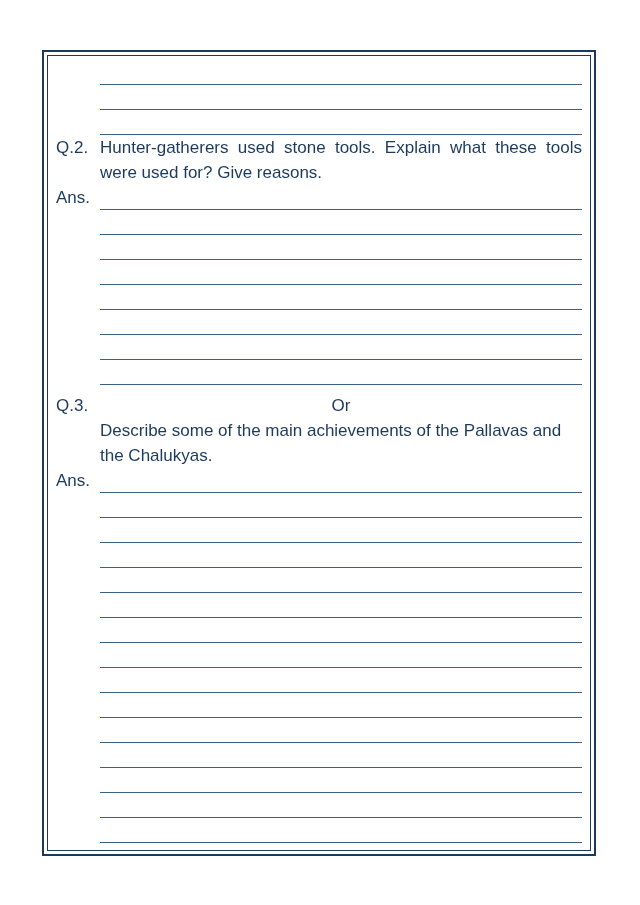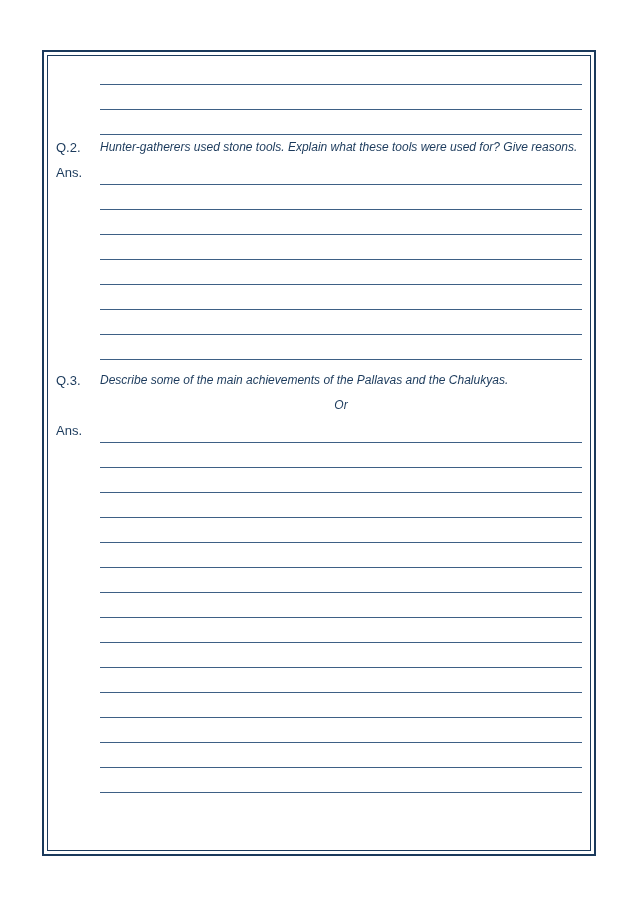--- a/index.html
+++ b/index.html
@@ -47,35 +47,34 @@
     padding: 0;
   }
   .row {
     display: flex;
     align-items: flex-start;
     width: 100%;
   }
   .label {
     width: 44px;
     flex: 0 0 44px;
-    font-size: 13px;
+    font-size: 17px;
     color: #1b3a5c;
     line-height: 25px;
   }
   .body-col {
     flex: 1 1 auto;
     min-width: 0;
   }
   .qtext {
-    font-size: 12px;
+    font-size: 17px;
     line-height: 25px;
     color: #1b3a5c;
     text-align: justify;
     text-justify: inter-word;
-    font-style: italic;
   }
   .qtext.center {
     text-align: center;
   }
   .qtext.noj {
     text-align: left;
   }
   .lines {
     width: 100%;
   }
@@ -123,22 +122,22 @@
         <div class="line"></div>
         <div class="line"></div>
       </div>
     </div>
 
     <div class="spacer-sm"></div>
 
     <div class="row">
       <div class="label">Q.3.</div>
       <div class="body-col">
+        <div class="qtext center">Or</div>
         <div class="qtext noj">Describe some of the main achievements of the Pallavas and the Chalukyas.</div>
-        <div class="qtext center">Or</div>
       </div>
     </div>
 
     <div class="row">
       <div class="label">Ans.</div>
       <div class="body-col lines">
         <div class="line"></div>
         <div class="line"></div>
         <div class="line"></div>
         <div class="line"></div>

